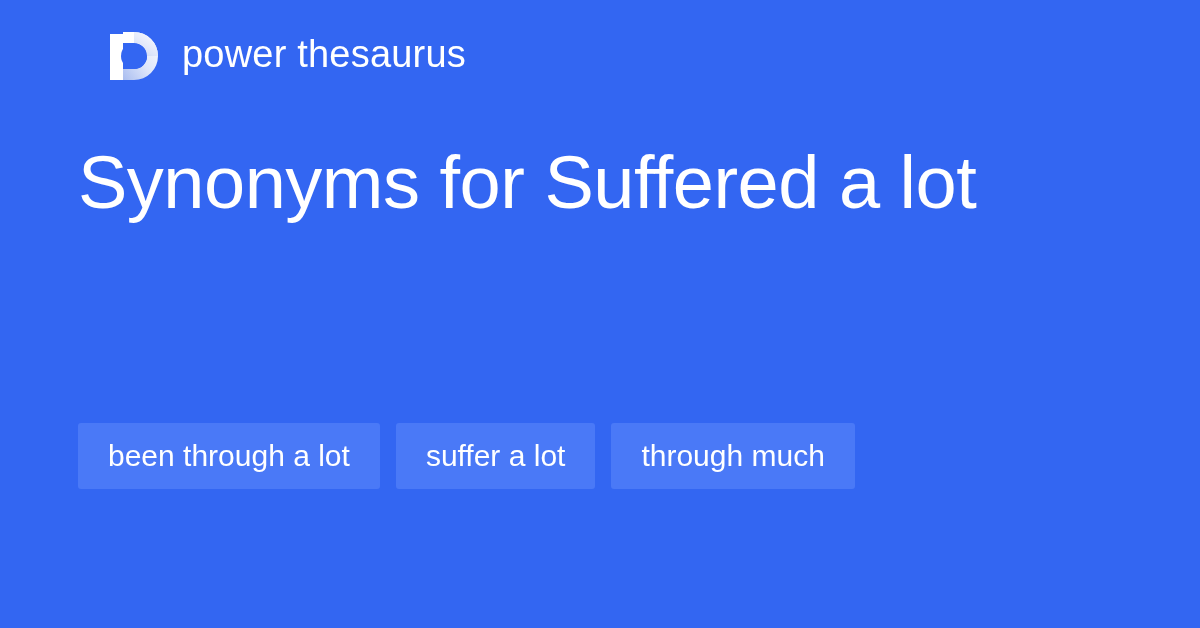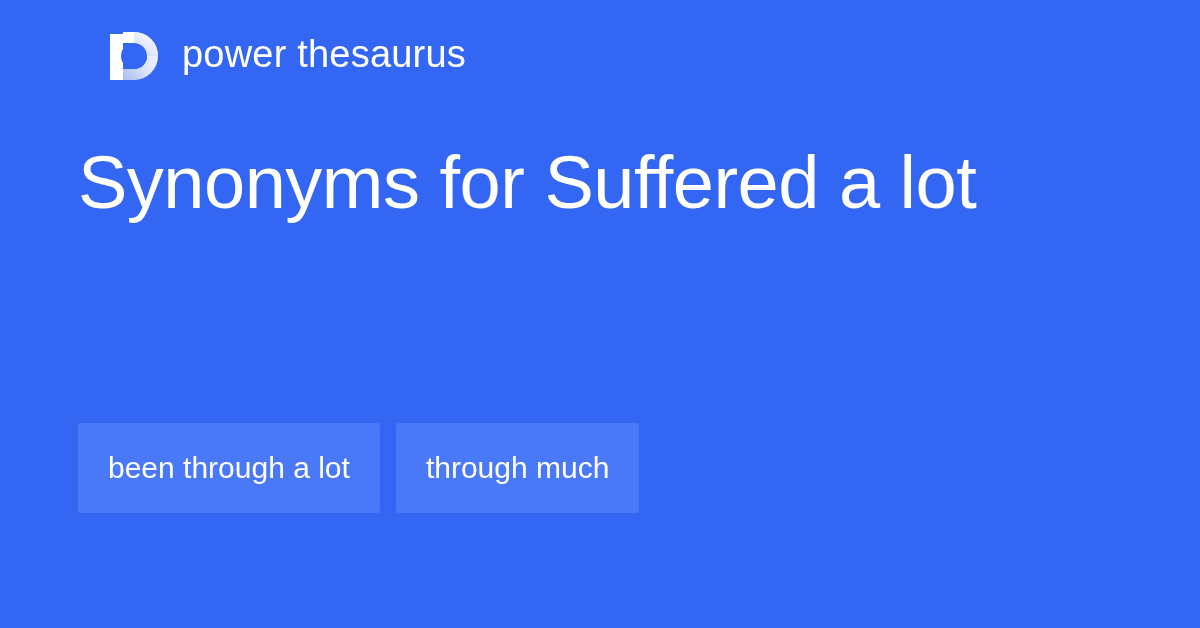--- a/index.html
+++ b/index.html
@@ -75,21 +75,21 @@
     gap: 22px;
   }
 
   .tag-row {
     display: flex;
     flex-direction: row;
     gap: 16px;
   }
 
   .tag {
-    height: 90px;
+    height: 66px;
     background: #4a79f7;
     border-radius: 3px;
     display: flex;
     align-items: center;
     justify-content: center;
     padding: 0 30px;
     color: #ffffff;
     font-family: "Liberation Sans", sans-serif;
     font-size: 30px;
     font-weight: 400;
@@ -121,17 +121,18 @@
       <rect x="13" y="4" width="11" height="11" fill="#ffffff"></rect>
     </svg>
     <span class="brand-name">power thesaurus</span>
   </div>
 
   <h1 class="headline">Synonyms for Suffered a lot</h1>
 
   <div class="tag-rows">
     <div class="tag-row">
       <div class="tag">been through a lot</div>
+      <div class="tag">suffer a lot</div>
       <div class="tag">through much</div>
     </div>
   </div>
 
 </div>
 
 </body></html>

